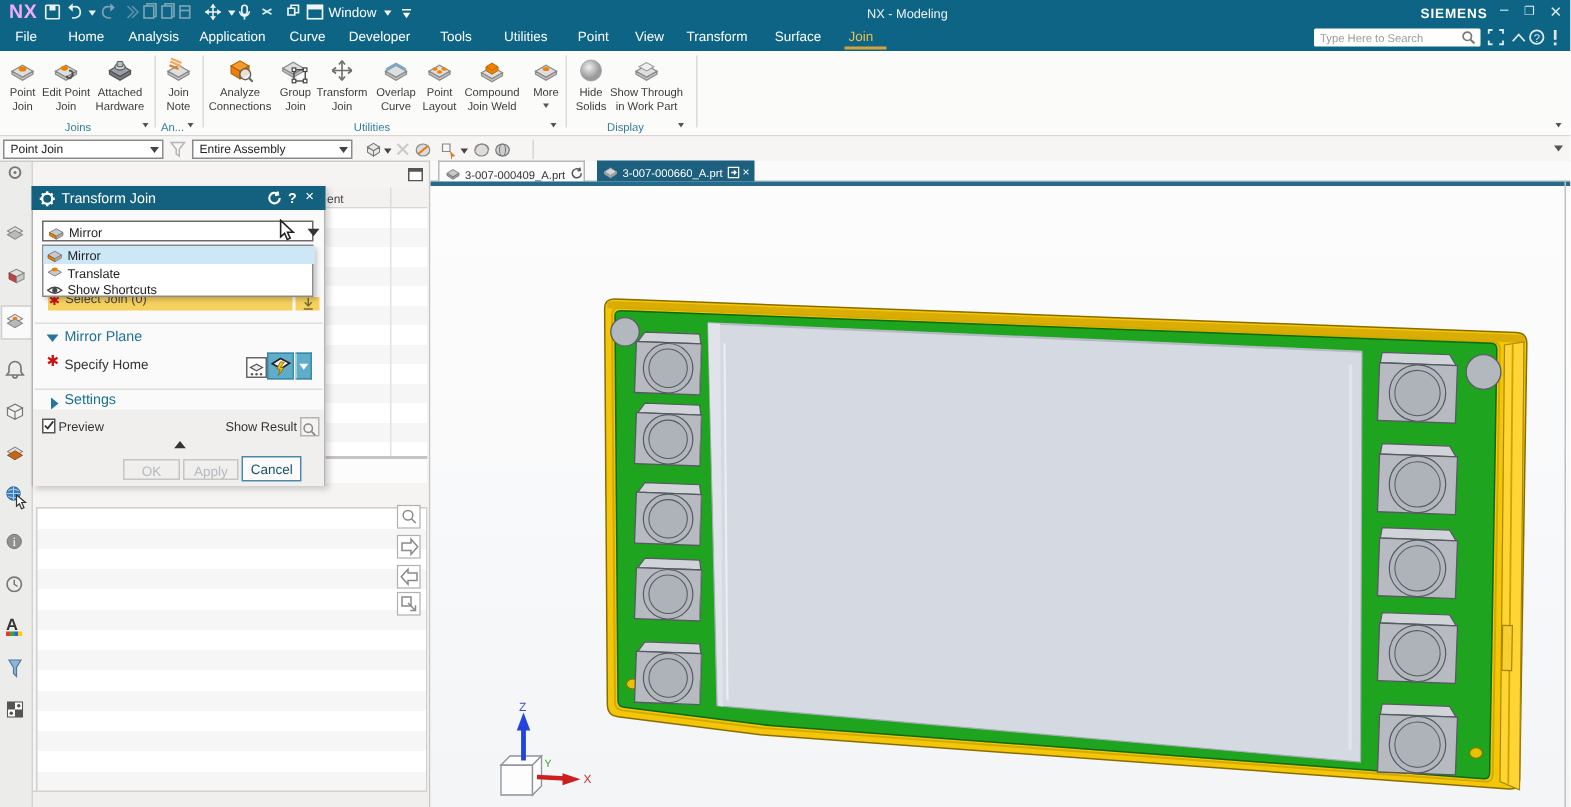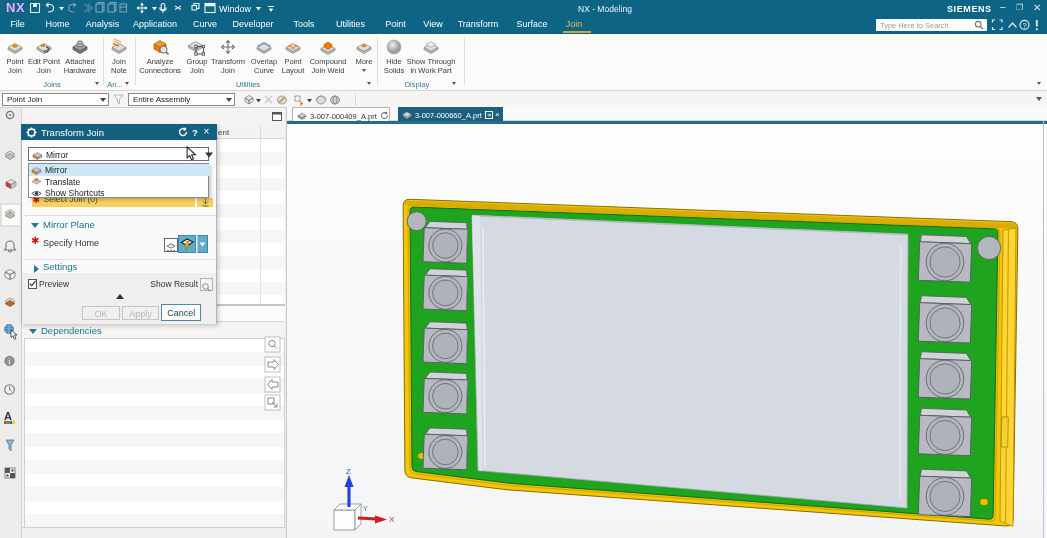--- a/index.html
+++ b/index.html
@@ -320,26 +320,20 @@
     <div class="abs" style="left:196px;top:3px;font-size:8px;color:#444;">ent</div>
     <div class="abs" style="left:238px;top:0;width:1px;height:14px;background:#dddbd9;"></div>
   </div>
 
   <div class="abs" style="left:0;top:31px;width:263px;height:166px;background:repeating-linear-gradient(#ffffff 0px, #ffffff 13px, #f6f6f6 13px, #f6f6f6 26px);">
     <div class="abs" style="left:238px;top:0;width:1px;height:166px;background:#e4e2e0;"></div>
   </div>
   <div class="abs" style="left:0;top:196px;width:263px;height:2px;background:#c6c4c2;"></div>
   <div class="abs" style="left:0;top:198px;width:263px;height:16px;background:#fcfcfc;"></div>
 
-  <div class="abs" style="left:0;top:213px;width:263px;height:17px;background:#f5f4f3;border-top:1px solid #d8d6d4;">
-    <svg class="abs" style="left:7px;top:6px" width="8" height="6" viewBox="0 0 8 6">
-        <path d="M0 1 L8 1 L4 6 Z" fill="#2277a0"></path>
-      </svg>
-    <div class="abs" style="left:19px;top:3px;font-size:9.5px;color:#1b7095;">Dependencies</div>
-  </div>
 
   <div class="abs" style="left:2px;top:230px;width:261px;height:297px;background:repeating-linear-gradient(#ffffff 0px, #ffffff 13.5px, #f6f6f6 13.5px, #f6f6f6 27px);border:1px solid #d2d0ce;"></div>
   <div class="abs" style="left:242px;top:228px;width:18px;">
     <svg width="18" height="88" viewBox="0 0 18 88">
       <g fill="#ffffff" stroke="#b2b0ae" stroke-width="0.8">
         <rect x="1" y="1" width="15" height="15"></rect>
           <rect x="1" y="21" width="15" height="15"></rect>
           <rect x="1" y="41" width="15" height="15"></rect>
           <rect x="1" y="59" width="15" height="15"></rect>
       </g>

